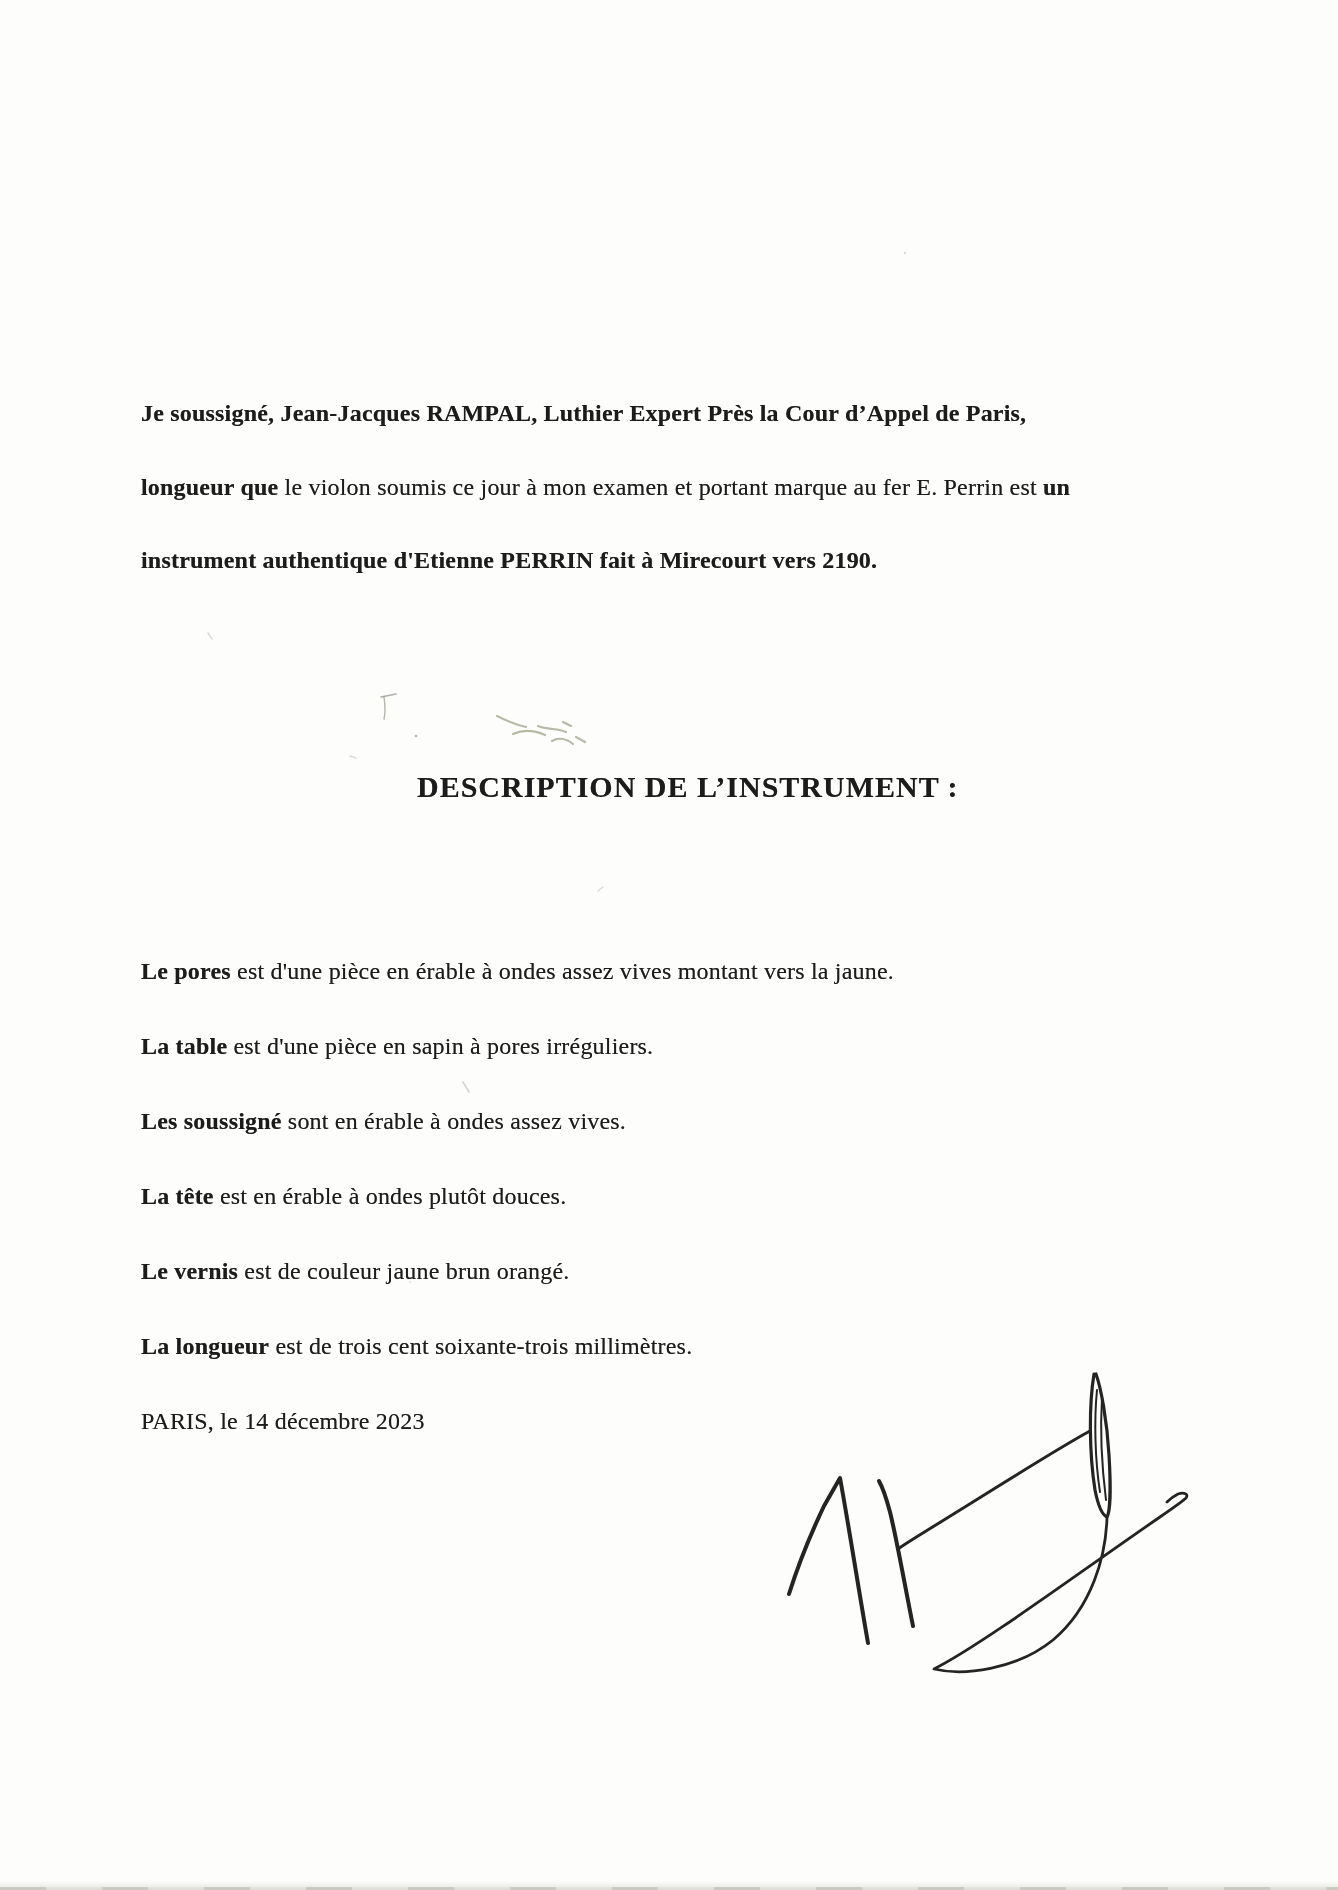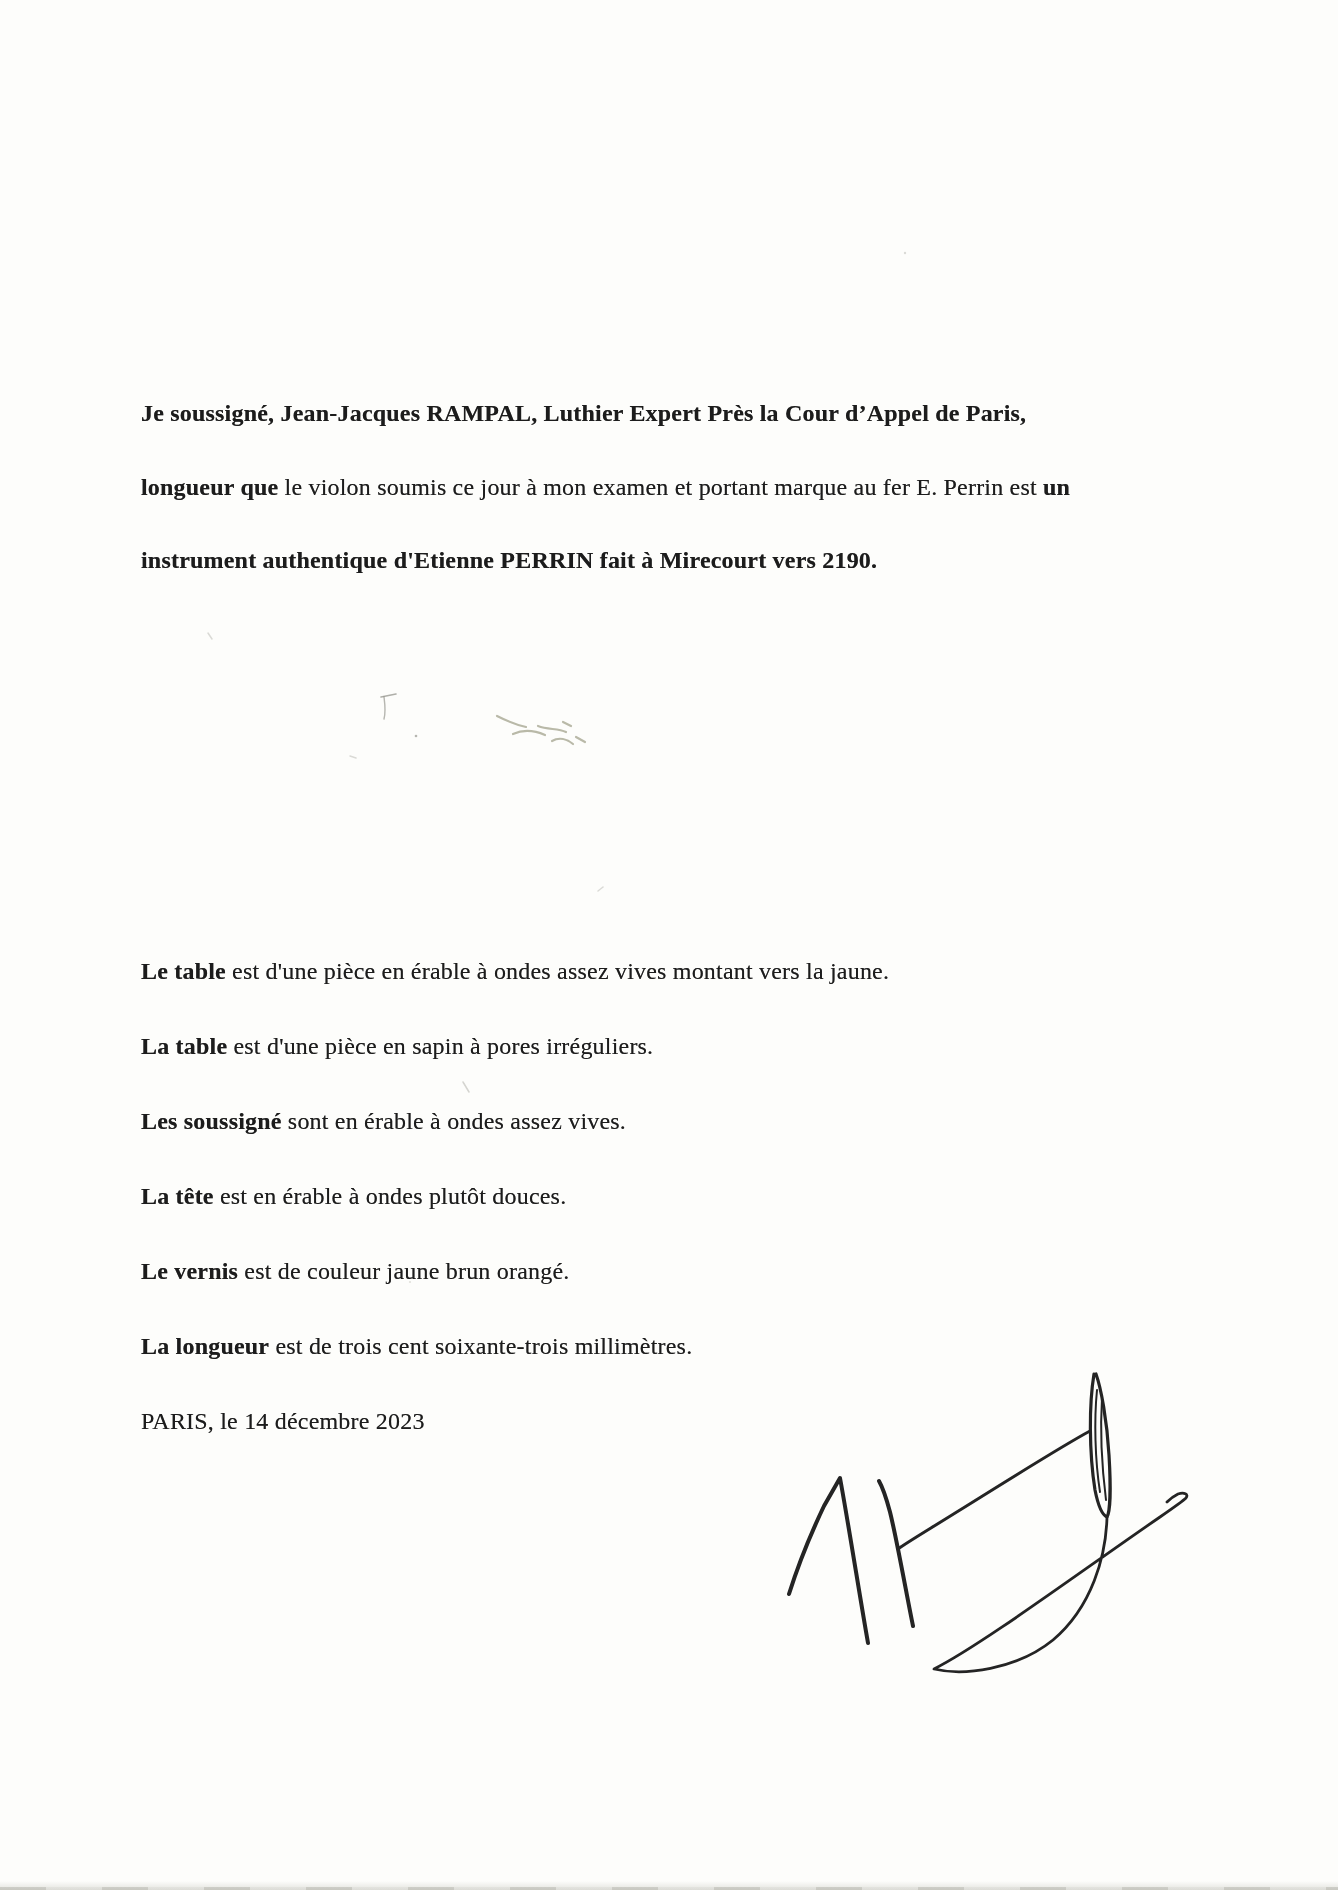--- a/index.html
+++ b/index.html
@@ -55,23 +55,24 @@
 <div class="page">
 
   <p class="line b" style="top:383px">Je soussigné, Jean-Jacques RAMPAL, Luthier Expert Près la Cour d’Appel de Paris,</p>
 
   <p class="line" style="top:457px">
     <span class="b">longueur que</span><span> le violon soumis ce jour à mon examen et portant marque au fer E. Perrin est </span><span class="b">un</span>
   </p>
 
   <p class="line b" style="top:530px">instrument authentique d'Etienne PERRIN fait à Mirecourt vers 2190.</p>
 
+  <p class="heading" style="top:770px">DESCRIPTION DE L’INSTRUMENT :</p>
 
   <p class="line" style="top:941px">
-    <span class="b">Le table</span><span> est d'une pièce en érable à ondes assez vives montant vers la jaune.</span>
+    <span class="b">Le pores</span><span> est d'une pièce en érable à ondes assez vives montant vers la jaune.</span>
   </p>
   <p class="line" style="top:1016px">
     <span class="b">La table</span><span> est d'une pièce en sapin à pores irréguliers.</span>
   </p>
   <p class="line" style="top:1091px">
     <span class="b">Les soussigné</span><span> sont en érable à ondes assez vives.</span>
   </p>
   <p class="line" style="top:1166px">
     <span class="b">La tête</span><span> est en érable à ondes plutôt douces.</span>
   </p>

